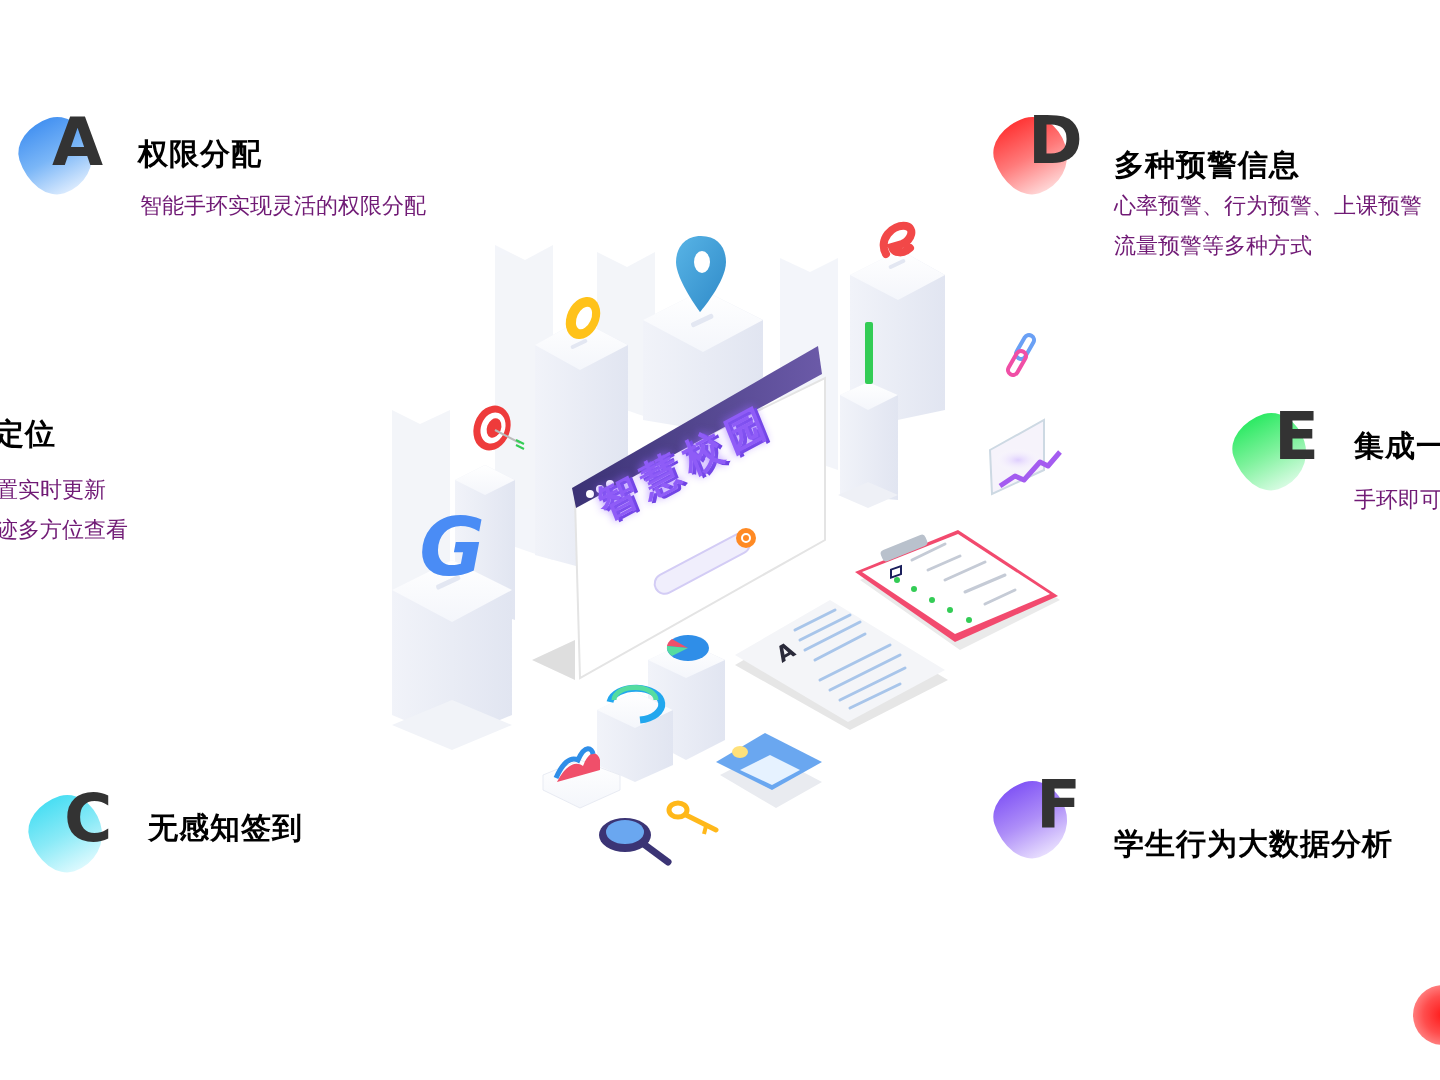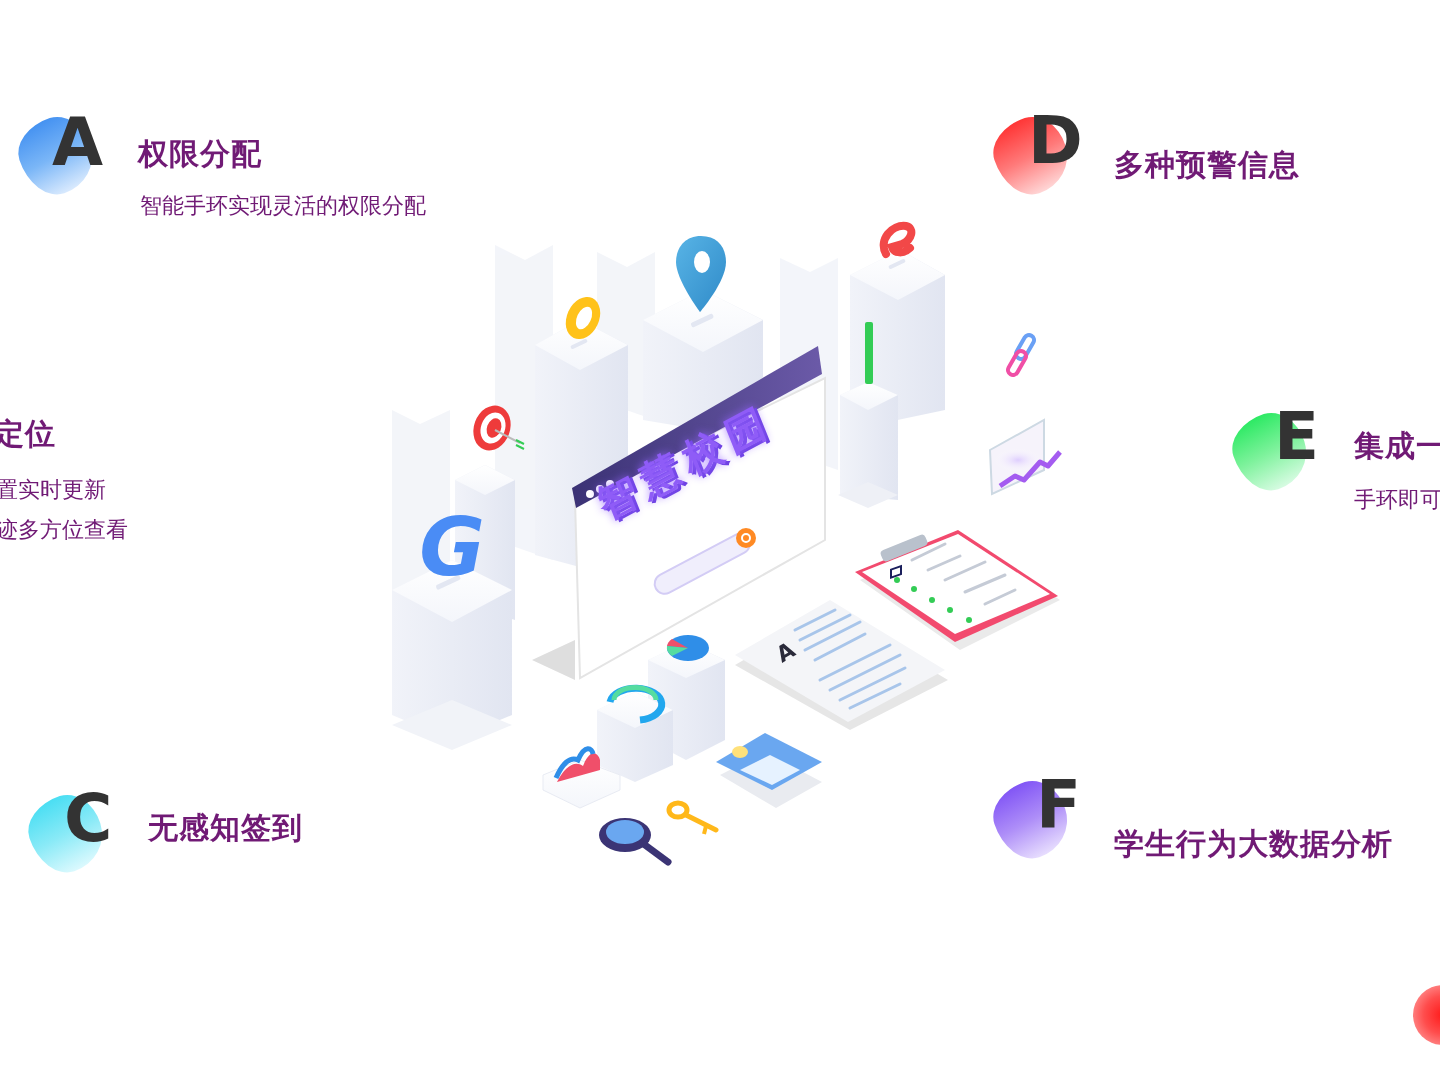--- a/index.html
+++ b/index.html
@@ -12,21 +12,21 @@
   .blob {
     position: absolute; width: 72px; height: 76px;
     border-radius: 58% 42% 55% 45% / 40% 50% 50% 60%;
     transform: rotate(-18deg);
   }
   .letter {
     position: absolute; font-family: "DejaVu Sans", sans-serif; font-weight: bold;
     font-size: 66px; line-height: 1; color: #333333;
   }
   .title {
-    position: absolute; font-weight: bold; font-size: 30px; color: #701a75;
+    position: absolute; font-weight: bold; font-size: 30px; color: #000000;
     white-space: nowrap; letter-spacing: 1px;
   }
   .desc {
     position: absolute; font-size: 22px; color: #701a75; line-height: 40px; white-space: nowrap;
   }
   .illus { position: absolute; left: 380px; top: 220px; width: 700px; height: 660px; }
   .red-dot {
     position: absolute; left: 1413px; top: 985px; width: 60px; height: 60px; border-radius: 50%;
     background: radial-gradient(ellipse at center, #ff1a1a 0%, #ff4d4d 45%, #ffb3b3 100%);
   }
@@ -55,20 +55,22 @@
   <div class="blob" style="left:30px;top:796px;background:linear-gradient(170deg,#3fdcf2 0%,#8aeaf7 50%,#eafcff 100%);"></div>
   <div class="letter" style="left:64px;top:786px;">C</div>
   <div class="title" style="left:148px;top:808px;text-align:right;">无感知签到</div>
 </div>
 
 <div class="feature" style="left:0;top:0;">
   <div class="blob" style="left:995px;top:118px;background:linear-gradient(170deg,#ff2a2a 0%,#ff7a7a 50%,#ffe6e6 100%);"></div>
   <div class="letter" style="left:1028px;top:108px;">D</div>
   <div class="title" style="left:1114px;top:130px;margin-top:15px;">多种预警信息</div>
   <div class="desc" style="left:1114px;top:186px;">
+    <div>心率预警、行为预警、上课预警</div>
+    <div>流量预警等多种方式</div>
   </div>
 </div>
 
 <div class="feature" style="left:0;top:0;">
   <div class="blob" style="left:1234px;top:414px;background:linear-gradient(170deg,#1fe85a 0%,#7ef29c 50%,#e6fdee 100%);"></div>
   <div class="letter" style="left:1274px;top:404px;">E</div>
   <div class="title" style="left:1354px;top:426px;">集成一</div>
   <div class="desc" style="left:1354px;top:480px;">
     <div>手环即可</div>
   </div>

